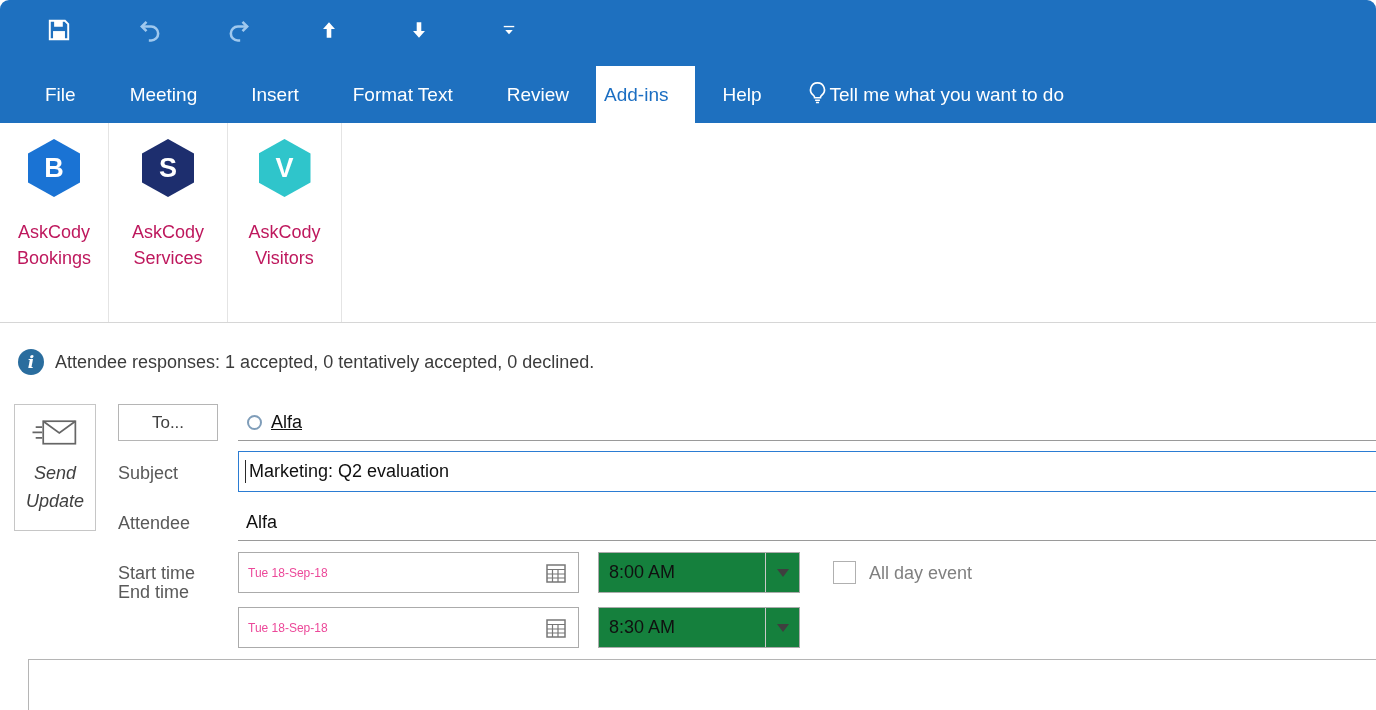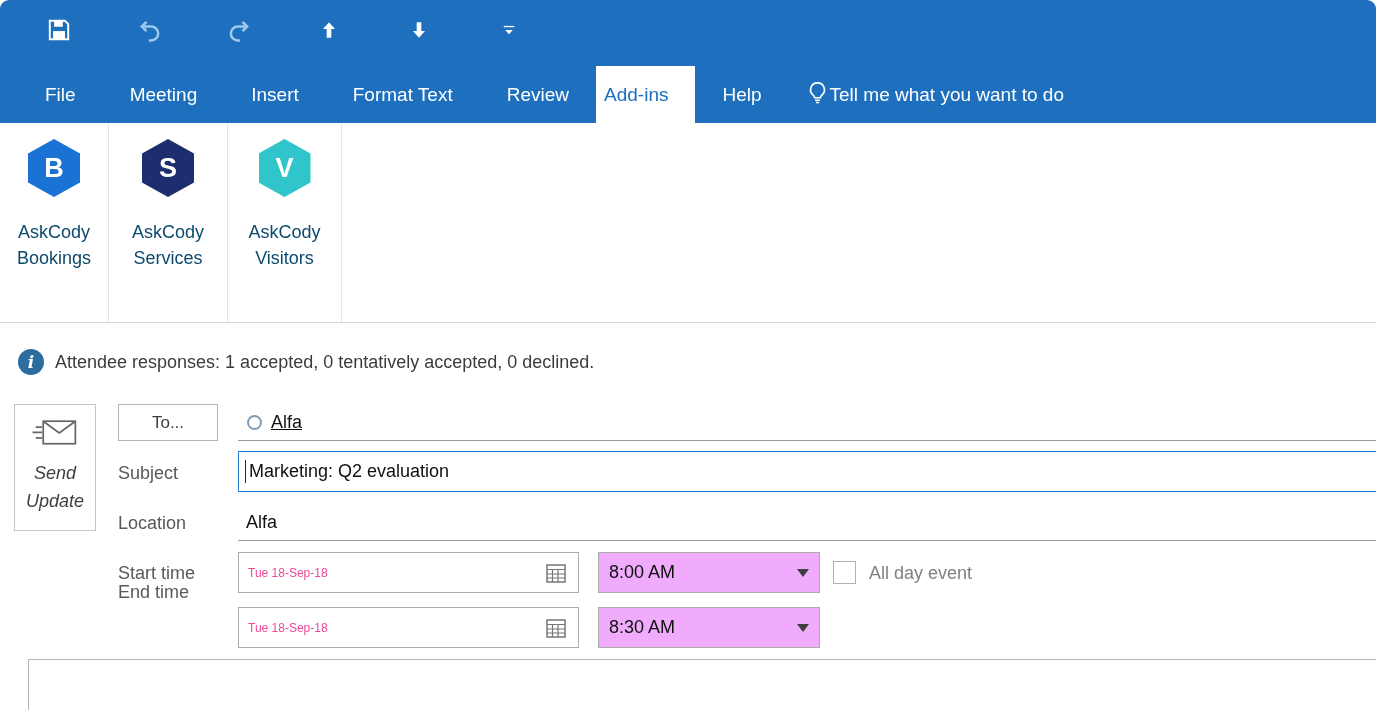--- a/index.html
+++ b/index.html
@@ -22,21 +22,21 @@
   .tabs{position:absolute;top:66px;left:0;right:0;height:57px;background:var(--blue);display:flex;align-items:stretch;padding-left:18px;}
   .tab{display:flex;align-items:center;padding:0 27px;color:#fff;font-size:19px;white-space:nowrap;cursor:default;}
   .tab.active{background:#fff;color:var(--tab-active);padding-left:8px;}
   .tellme{display:flex;align-items:center;gap:0;color:#fff;font-size:19px;padding:0 16px;white-space:nowrap;}
 
   
   .ribbon{position:absolute;top:123px;left:0;right:0;height:200px;background:#fff;border-bottom:1px solid #d6d6d6;display:flex;}
   .addin{border-right:1px solid var(--sep);display:flex;flex-direction:column;align-items:center;padding-top:16px;cursor:default;}
   .addin.w1{width:109px}.addin.w2{width:119px}.addin.w3{width:114px}
   .hex{width:52px;height:58px;clip-path:polygon(50% 0,100% 25%,100% 75%,50% 100%,0 75%,0 25%);display:flex;align-items:center;justify-content:center;color:#fff;font-weight:bold;font-size:27px;}
-  .addin-label{margin-top:22px;text-align:center;font-size:18px;color:#0c4a6e;line-height:26px;}
+  .addin-label{margin-top:22px;text-align:center;font-size:18px;color:#be185d;line-height:26px;}
 
   
   .infobar{position:absolute;top:323px;left:0;right:0;height:78px;display:flex;align-items:center;padding-left:18px;background:#fff;}
   .info-icon{width:26px;height:26px;border-radius:50%;background:#2a6d9e;color:#fff;display:flex;align-items:center;justify-content:center;font-size:17px;font-weight:bold;font-style:italic;font-family:"DejaVu Serif",serif;flex:0 0 auto;}
   .info-text{margin-left:11px;font-size:18px;color:#3c3c3c;}
 
   
   .send-btn{position:absolute;left:14px;top:404px;width:82px;height:127px;border:1px solid #c6c6c6;background:#fff;display:flex;flex-direction:column;align-items:center;padding-top:13px;font-size:18px;color:#404040;cursor:default;}
   .send-btn .line{line-height:28px;font-style:italic;}
   .send-btn svg{margin-bottom:11px;}
@@ -47,21 +47,21 @@
   .to-name{font-size:18px;color:#101010;text-decoration:underline;}
 
   .field-label{position:absolute;left:118px;font-size:18px;color:var(--label-gray);white-space:nowrap;}
 
   .subject-field{position:absolute;left:238px;top:451px;right:-2px;height:41px;border:1px solid var(--subject-blue);background:#fff;display:flex;align-items:center;padding-left:6px;font-size:18px;color:#101010;}
   .caret{width:1px;height:23px;background:#2a2a2a;margin-right:3px;flex:0 0 auto;}
 
   .location-field{position:absolute;left:238px;top:505px;right:0;height:36px;border-bottom:1px solid #9a9a9a;display:flex;align-items:center;padding-left:8px;font-size:18px;color:#101010;background:#fff;}
 
   .date-field{position:absolute;left:238px;width:341px;height:41px;border:1px solid var(--border-gray);background:#fff;display:flex;align-items:center;padding-left:9px;font-size:12px;color:#ec4899;}
-  .time-field{position:absolute;left:598px;width:222px;height:41px;border:1px solid var(--border-gray);background:#f0abfc;display:flex;align-items:center;padding-left:10px;font-size:18px;color:#101010;}
+  .time-field{position:absolute;left:598px;width:202px;height:41px;border:1px solid var(--border-gray);background:#15803d;display:flex;align-items:center;padding-left:10px;font-size:18px;color:#101010;}
   .row-start{top:552px}.row-end{top:607px}
   .cal-btn{position:absolute;right:5px;top:0;bottom:0;width:34px;display:flex;align-items:center;justify-content:center;cursor:default;}
   .dd-btn{position:absolute;right:0;top:0;bottom:0;width:34px;border-left:1px solid #c9c9c9;display:flex;align-items:center;justify-content:center;cursor:default;}
   .dd-arrow{width:0;height:0;border-left:6px solid transparent;border-right:6px solid transparent;border-top:8px solid #3f3f3f;}
 
   .checkbox{position:absolute;left:833px;top:561px;width:23px;height:23px;border:1px solid #b0b0b0;background:#fff;cursor:default;}
   .allday-label{position:absolute;left:869px;top:563px;font-size:18px;color:#808080;}
 
   .body-area{position:absolute;left:28px;top:659px;right:0;height:52px;border-top:1px solid #b5b5b5;border-left:1px solid #b5b5b5;background:#fff;}
 </style>
@@ -189,21 +189,21 @@
     <span class="presence"></span>
     <span class="to-name">Alfa</span>
   </div>
 
   <span class="field-label" style="top:463px">Subject</span>
   <div class="subject-field">
     <span class="caret"></span>
     <span>Marketing: Q2 evaluation</span>
   </div>
 
-  <span class="field-label" style="top:513px">Location</span>
+  <span class="field-label" style="top:513px">Attendee</span>
   <div class="location-field">
     <span>Alfa</span>
   </div>
 
   <span class="field-label" style="top:563px">Start time</span>
   <div class="date-field row-start">
     <span>Tue 18-Sep-18</span>
     <span class="cal-btn">
       <svg viewBox="0 0 24 24" width="24" height="24">
           <rect x="3" y="4" width="18" height="17" fill="#fff" stroke="#777" stroke-width="1.5"></rect>

